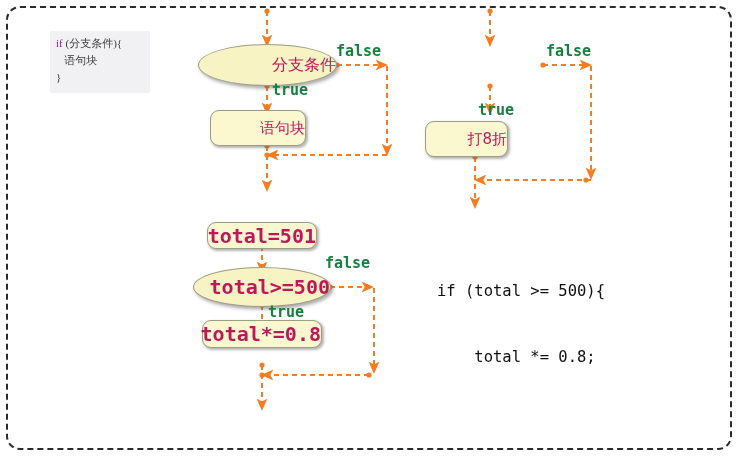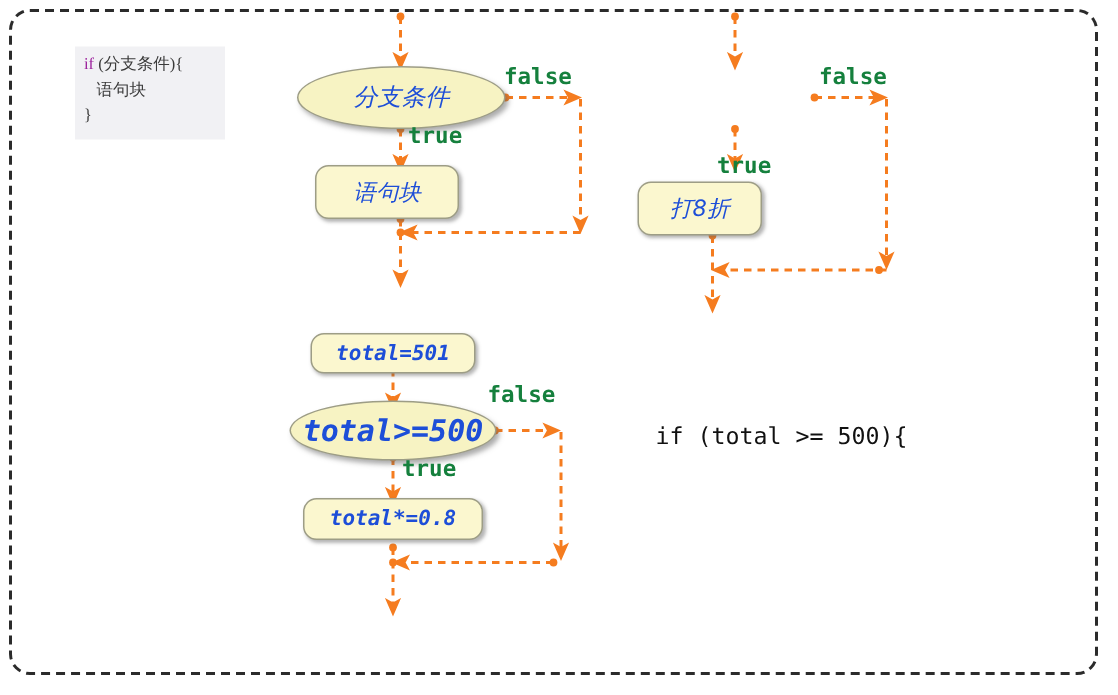--- a/index.html
+++ b/index.html
@@ -24,26 +24,26 @@
   #codebox .kw{color:#9b1f9b;}
   #codebox .cn{color:#3a3a3a;}
 
   
   #javacode{position:absolute;left:437px;top:236px;width:300px;
             font-family:"DejaVu Sans Mono","Liberation Mono",monospace;
             font-size:15.5px;line-height:22px;white-space:pre;color:#111111;}
 
   
   .node{position:absolute;box-sizing:border-box;display:flex;
-        align-items:center;justify-content:center;color:#1d4ed8;font-style:italic;}
+        align-items:center;justify-content:flex-end;color:#be185d;}
 
   .rect{background:#fbf7cf;border:1px solid #9d9d86;border-radius:9px;
         box-shadow:1.5px 1.5px 2.5px rgba(90,90,90,.45);}
   .rect .txt{font-family:"DejaVu Sans Mono","Liberation Mono",monospace;
-             font-size:14px;font-weight:bold;letter-spacing:0px;}
+             font-size:20px;font-weight:bold;letter-spacing:0px;}
   .rect .cjk{font-family:"DejaVu Sans","Liberation Sans",sans-serif;
              font-size:15px;}
 
   .ell{background:#f7f3c3;border:1px solid #9d9d86;border-radius:50%;
        box-shadow:2px 2.5px 3.5px rgba(90,90,90,.5);}
   .ell .txt{font-family:"DejaVu Sans Mono","Liberation Mono",monospace;
             font-size:20px;font-weight:bold;}
   .ell .cjk{font-family:"DejaVu Sans","Liberation Sans",sans-serif;
             font-size:16px;}
 
@@ -137,27 +137,28 @@
   <div class="elabel" style="left:546px;top:42px;">false</div>
 
   <div class="node rect" style="left:207px;top:222px;width:110px;height:27px;">
     <span class="txt">total=501</span>
   </div>
 
   <div class="node ell" style="left:193px;top:267px;width:138px;height:40px;">
     <span class="txt">total&gt;=500</span>
   </div>
 
-  <div class="node rect" style="left:202px;top:332px;width:120px;height:28px;">
+  <div class="node rect" style="left:202px;top:320px;width:120px;height:28px;">
     <span class="txt">total*=0.8</span>
   </div>
 
 
   <div class="elabel" style="left:268px;top:303px;">true</div>
   <div class="elabel" style="left:325px;top:254px;">false</div>
 
   <div id="javacode">
     <div>if (total &gt;= 500){</div>
+    <div>    total *= 0.8;</div>
     
     
   </div>
 
 </div>
 
 </body></html>

